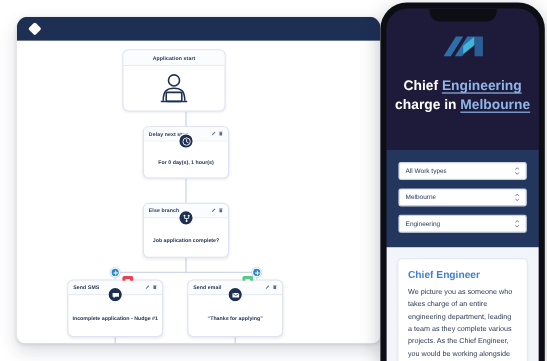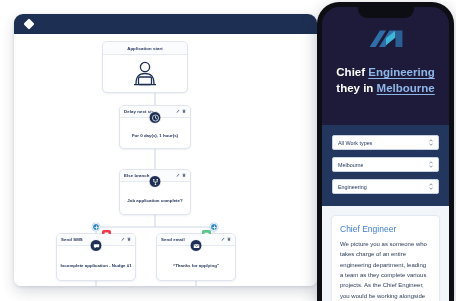--- a/index.html
+++ b/index.html
@@ -146,21 +146,21 @@
   }
   .spin { margin-left:auto; display:flex; flex-direction:column; gap:1px; }
 
   #results { position:relative; background:#f2f5fa; padding:9px 9px 0; height:144px; }
   #jobcard {
     background:#ffffff; border:1px solid #e3e9f3; border-radius:4px;
     padding:8px 8px 0; height:136px; overflow:hidden;
     box-shadow:0 1px 2px rgba(30,45,80,.05);
   }
   #job-title {
-    color:#3f7fd0; font-size:8.5px; font-weight:normal; margin-bottom:5px;
+    color:#3f7fd0; font-size:8.5px; font-weight:bold; margin-bottom:5px;
   }
   #job-desc { color:#2c3a55; font-size:6px; line-height:1.72; }
 </style>
 </head>
 <body>
 
 <div id="stage">
 
   <div id="laptop">
 
@@ -323,21 +323,21 @@
       <div id="notch"></div>
 
       <div id="hero">
         <svg id="logo" viewBox="0 0 44 32">
           <path d="M3 24 L15 5 L22 5 L10 24 Z" fill="#2f6fa8"></path>
           <path d="M14 24 L26 5 L33 5 L21 24 Z" fill="#2f6fa8"></path>
           <path d="M22 14 L33 5 L33 13 L22 22 Z" fill="#3fb7d8"></path>
           <path d="M33 5 L41 5 L41 24 L33 24 Z" fill="#2a5f96"></path>
         </svg>
         <div id="hero-h">
-          <span>Chief </span><span class="hl">Engineering</span><span> they in </span><span class="hl">Melbourne</span>
+          <span>Chief </span><span class="hl">Engineering</span><span> charge in </span><span class="hl">Melbourne</span>
         </div>
       </div>
 
       <div id="filters">
 
         <div class="select">
           <span>All Work types</span>
           <span class="spin">
             <svg width="4" height="3" viewBox="0 0 8 5">
                 <path d="M1 4.2 L4 1 L7 4.2" fill="none" stroke="#1d2f53" stroke-width="1"></path>

